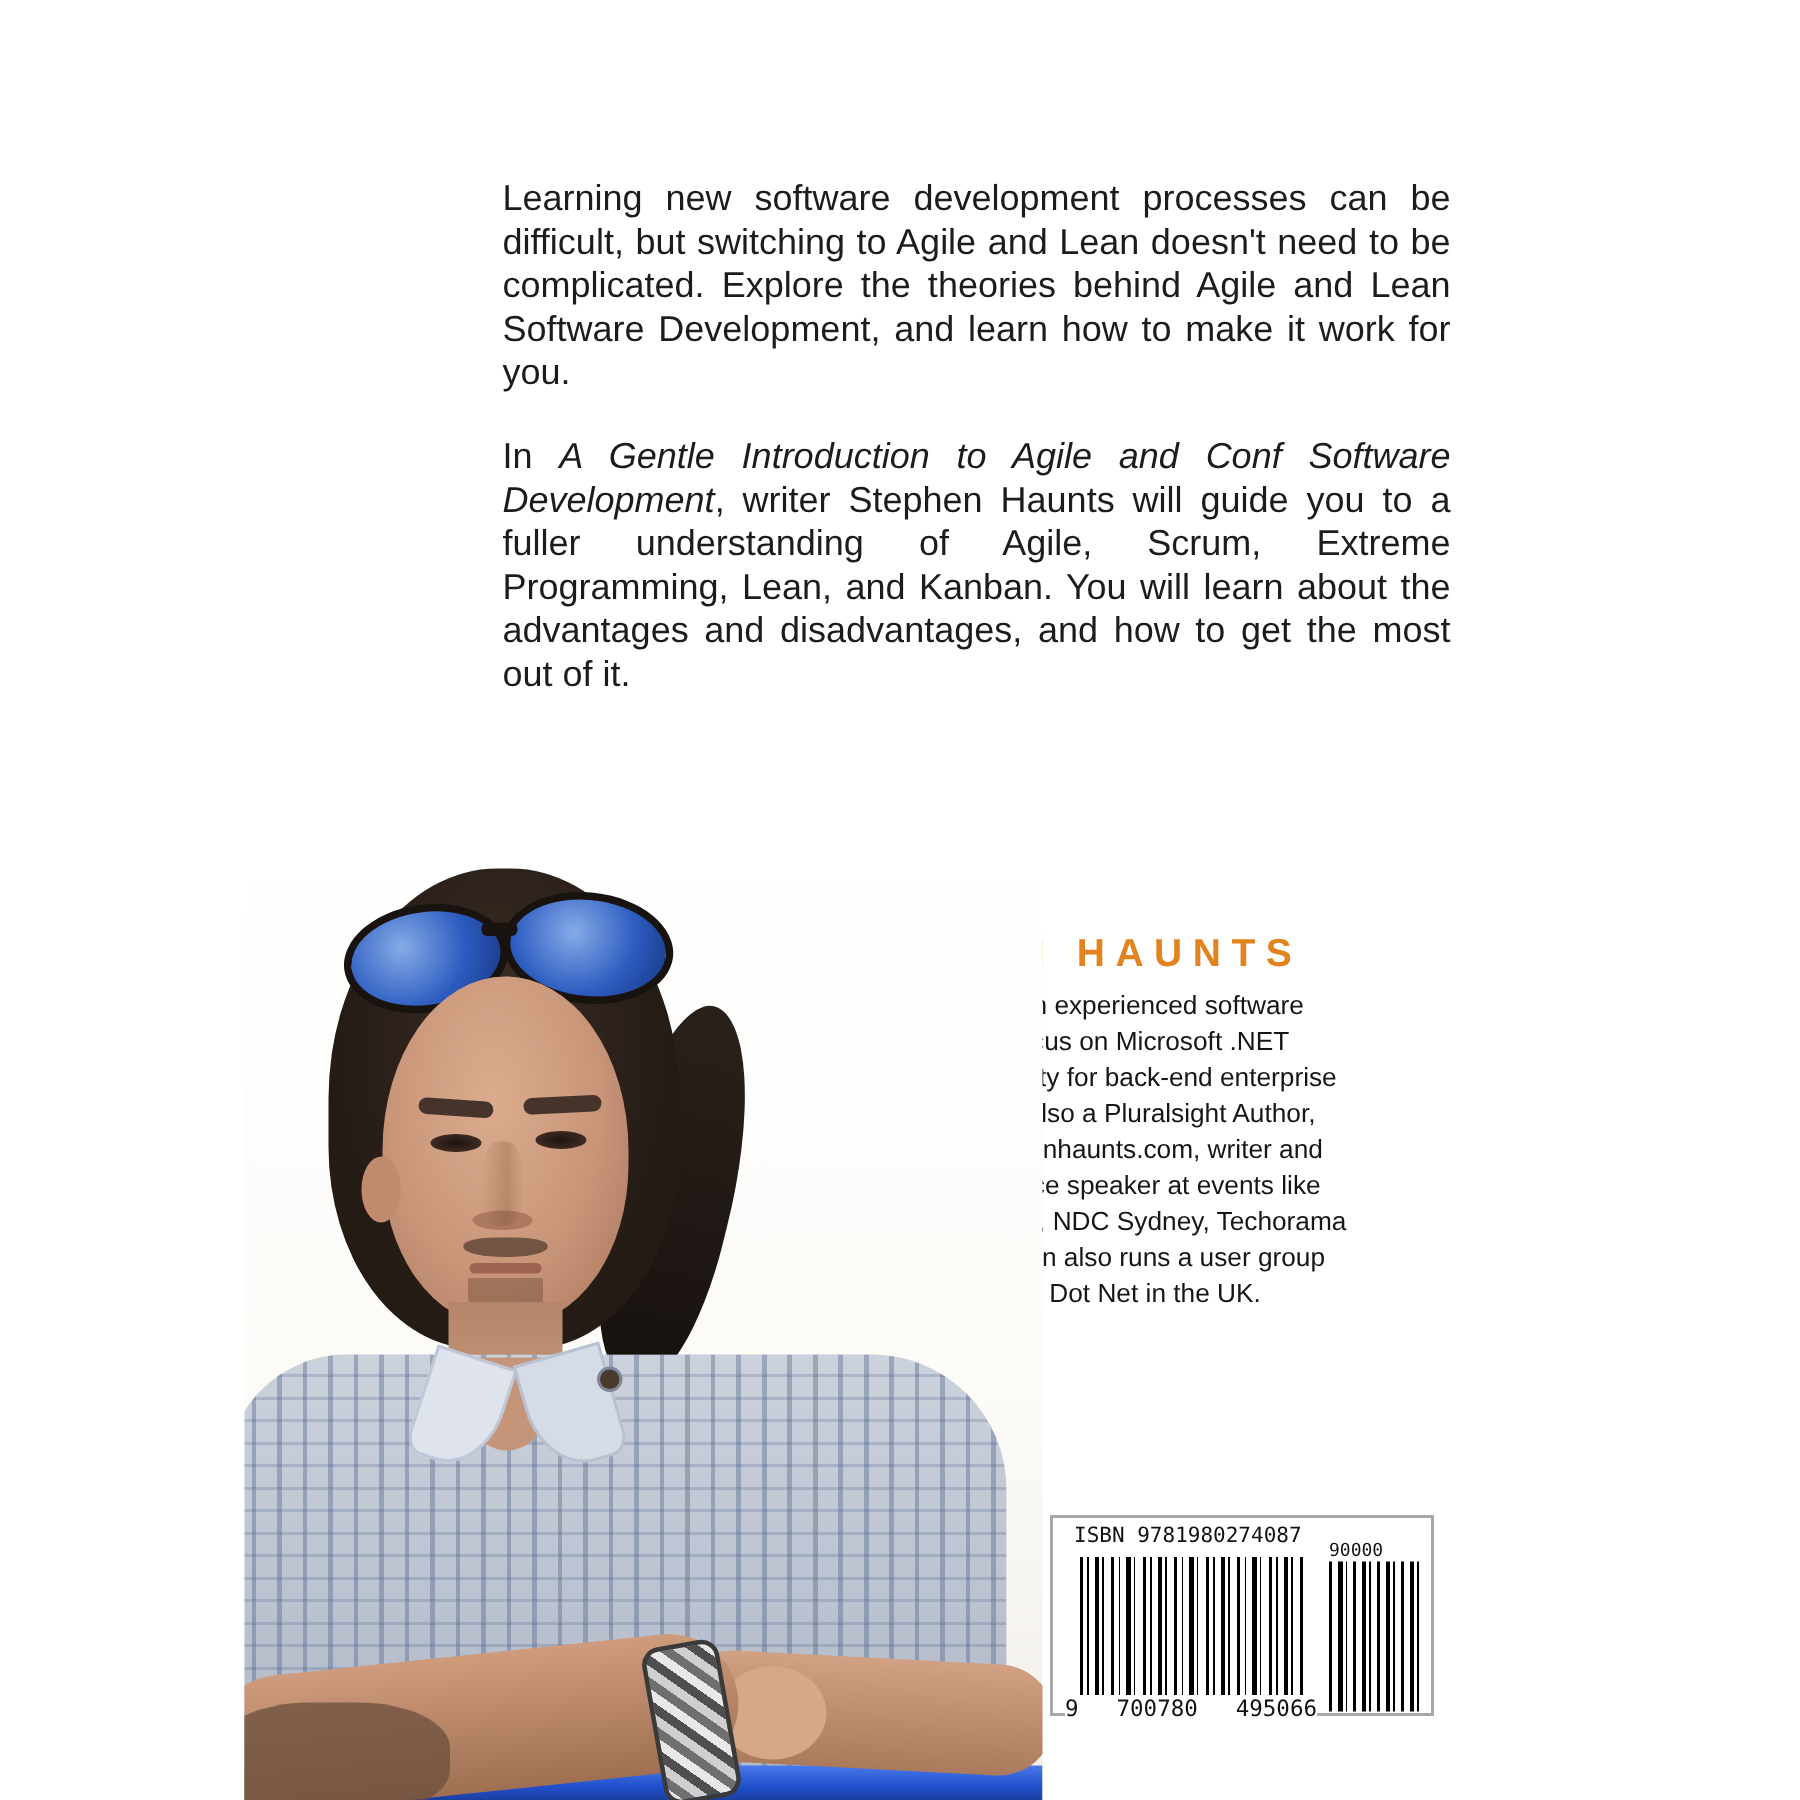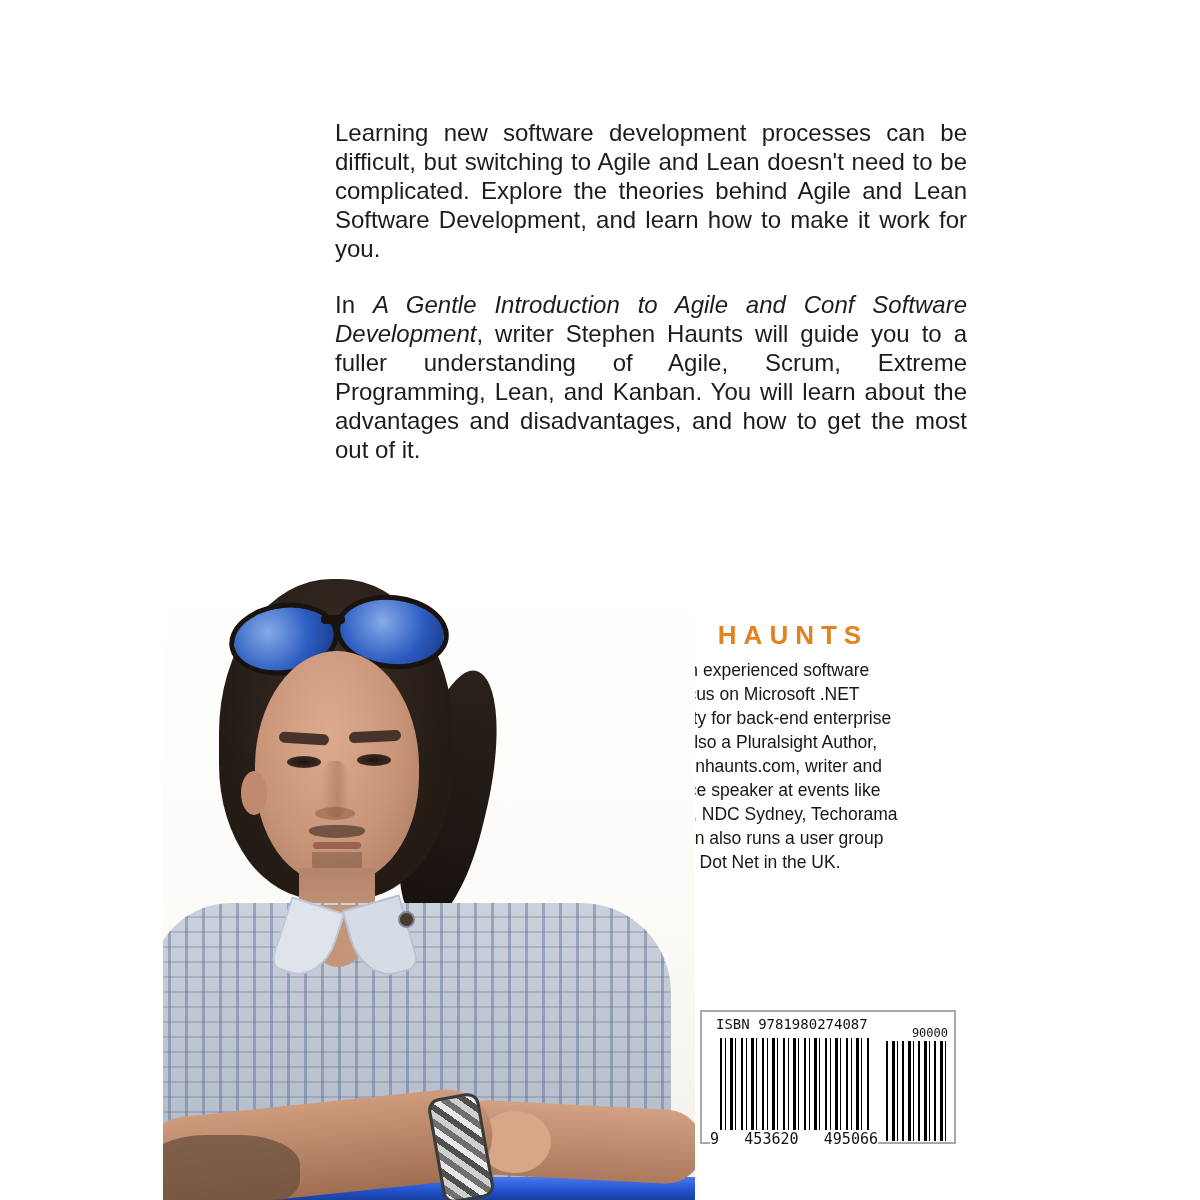--- a/index.html
+++ b/index.html
@@ -110,21 +110,21 @@
     background:repeating-linear-gradient(90deg,
       #000 0 2px,#fff 2px 5px,#000 5px 6px,#fff 6px 10px,
       #000 10px 13px,#fff 13px 15px,#000 15px 16px,#fff 16px 21px);
   }
   .digits-row{
     position:absolute;left:8px;top:118px;width:168px;
     display:flex;justify-content:space-between;
     font-family:"DejaVu Sans Mono",monospace;font-size:15px;color:#111;
     background:#fff;
   }
-  .addon{position:absolute;left:184px;top:14px;width:62px;text-align:right;}
+  .addon{position:absolute;left:184px;top:14px;width:62px;text-align:left;}
   .addon-text{
     font-family:"DejaVu Sans Mono",monospace;font-size:12px;color:#111;
     display:block;margin-bottom:1px;
   }
   .addon-bars{
     width:62px;height:100px;margin:0 auto;
     background:repeating-linear-gradient(90deg,
       #000 0 2px,#fff 2px 6px,#000 6px 9px,#fff 9px 11px,
       #000 11px 12px,#fff 12px 16px);
   }
@@ -178,20 +178,20 @@
   <div class="arm-front"></div>
   <div class="watch"></div>
   <div class="corner-shadow"></div>
 </div>
 
 <div class="barcode-panel">
   <span class="isbn-label">ISBN 9781980274087</span>
   <div class="main-bars"></div>
   <div class="digits-row">
     <span>9</span>
-    <span>453620</span>
+    <span>700780</span>
     <span>495066</span>
   </div>
   <div class="addon">
     <span class="addon-text">90000</span>
     <div class="addon-bars"></div>
   </div>
 </div>
 
 </body></html>

